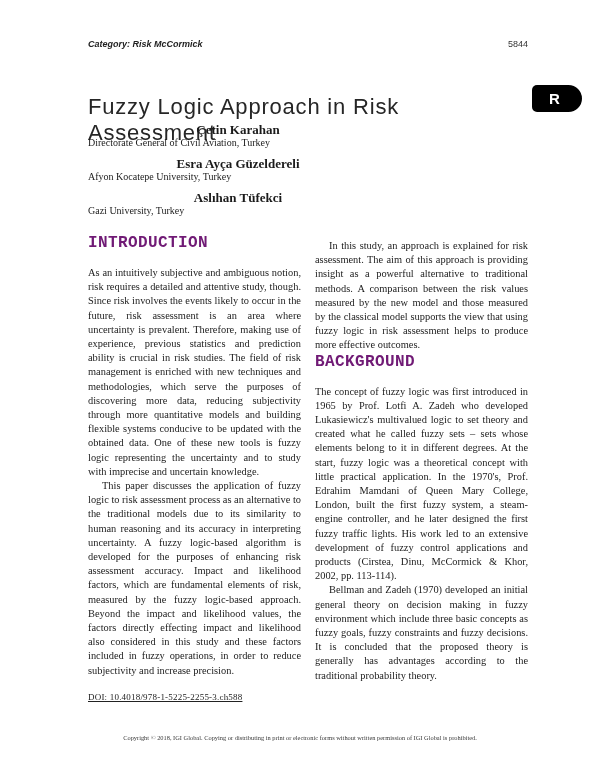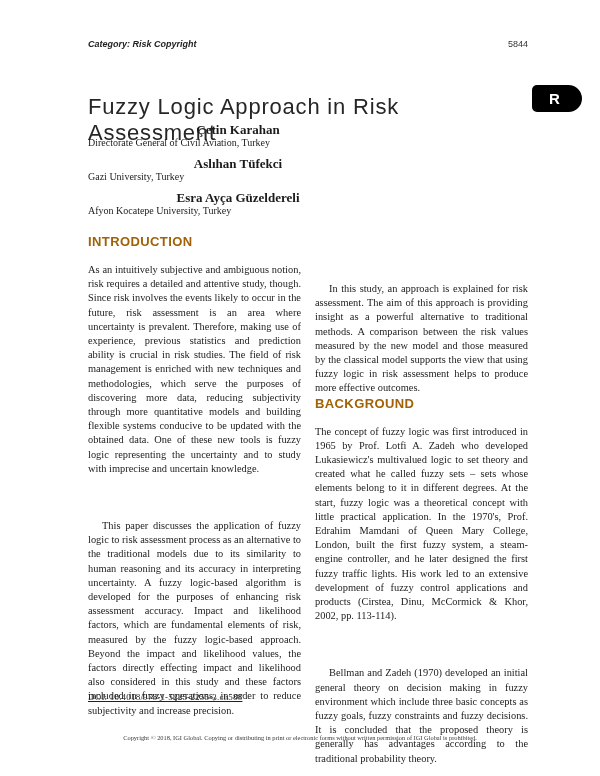--- a/index.html
+++ b/index.html
@@ -45,67 +45,67 @@
   .author { margin-bottom:9px; }
   .author-name { font-weight:bold; font-size:13px; line-height:12.5px;text-align:center; }
   .author-affil { font-size:10px; line-height:12.5px; }
   .columns {
     position:absolute; top:234px; left:88px; width:440px;
     display:flex; gap:14px;
   }
   .col { width:213px; box-sizing:border-box; }
   .col-right { padding-top:5px; }
   .section-heading {
-    font-family:Liberation Sans, sans-serif;
-    font-weight:bold; font-size:13px; letter-spacing:0.4px;
-    color:#a16207; margin:0 0 14px 0;
+    font-family:Liberation Mono, monospace;
+    font-weight:bold; font-size:16px; letter-spacing:0.4px;
+    color:#701a75; margin:0 0 14px 0;
   }
   .section-heading.mt { }
   .body-par {
     font-size:10.4px; line-height:14.2px;
     text-align:justify; margin:0; color:#1b1b1b;
   }
-  .body-par.indent { text-indent:14px;margin-top:43px; }
+  .body-par.indent { text-indent:14px; }
   .doi {
     position:absolute; top:692px; left:88px;
     font-size:9px; letter-spacing:0.2px; color:#222;text-decoration:underline;
   }
   .footer {
     position:absolute; top:734px; left:40px; width:520px;
     text-align:center; font-size:6.4px; color:#3a3a3a;
   }
 </style>
 </head>
 <body>
 
 <div class="page">
 
   <div class="header">
-    <span class="category">Category: Risk Copyright</span>
+    <span class="category">Category: Risk McCormick</span>
     <span class="pagenum">5844</span>
   </div>
 
   <h1 class="title">Fuzzy Logic Approach in Risk Assessment</h1>
 
   <div class="badge" style="background: rgb(0, 0, 0);">
     <span class="badge-letter" style="color: rgb(255, 255, 255);">R</span>
   </div>
 
   <div class="authors">
     <div class="author">
       <div class="author-name">Çetin Karahan</div>
       <div class="author-affil">Directorate General of Civil Aviation, Turkey</div>
     </div>
     <div class="author">
+      <div class="author-name">Esra Ayça Güzeldereli</div>
+      <div class="author-affil">Afyon Kocatepe University, Turkey</div>
+    </div>
+    <div class="author">
       <div class="author-name">Aslıhan Tüfekci</div>
       <div class="author-affil">Gazi University, Turkey</div>
-    </div>
-    <div class="author">
-      <div class="author-name">Esra Ayça Güzeldereli</div>
-      <div class="author-affil">Afyon Kocatepe University, Turkey</div>
     </div>
   </div>
 
   <div class="columns">
     <div class="col col-left">
       <h2 class="section-heading">INTRODUCTION</h2>
       <p class="body-par">As an intuitively subjective and ambiguous notion, risk requires a detailed and attentive study, though. Since risk involves the events likely to occur in the future, risk assessment is an area where uncertainty is prevalent. Therefore, making use of experience, previous statistics and prediction ability is crucial in risk studies. The field of risk management is enriched with new techniques and methodologies, which serve the purposes of discovering more data, reducing subjectivity through more quantitative models and building flexible systems conducive to be updated with the obtained data. One of these new tools is fuzzy logic representing the uncertainty and to study with imprecise and uncertain knowledge.</p>
       <p class="body-par indent">This paper discusses the application of fuzzy logic to risk assessment process as an alternative to the traditional models due to its similarity to human reasoning and its accuracy in interpreting uncertainty. A fuzzy logic-based algorithm is developed for the purposes of enhancing risk assessment accuracy. Impact and likelihood factors, which are fundamental elements of risk, measured by the fuzzy logic-based approach. Beyond the impact and likelihood values, the factors directly effecting impact and likelihood also considered in this study and these factors included in fuzzy operations, in order to reduce subjectivity and increase precision.</p>
     </div>
     <div class="col col-right">

